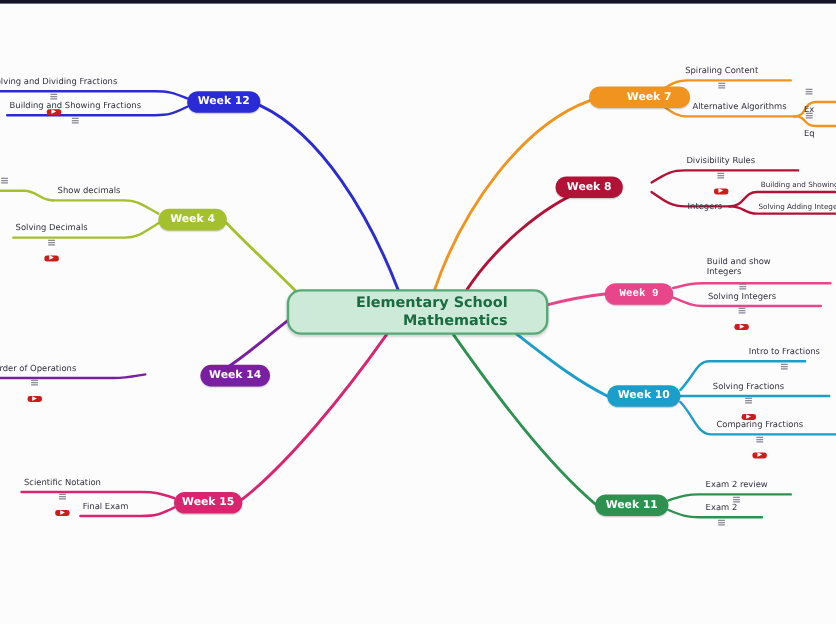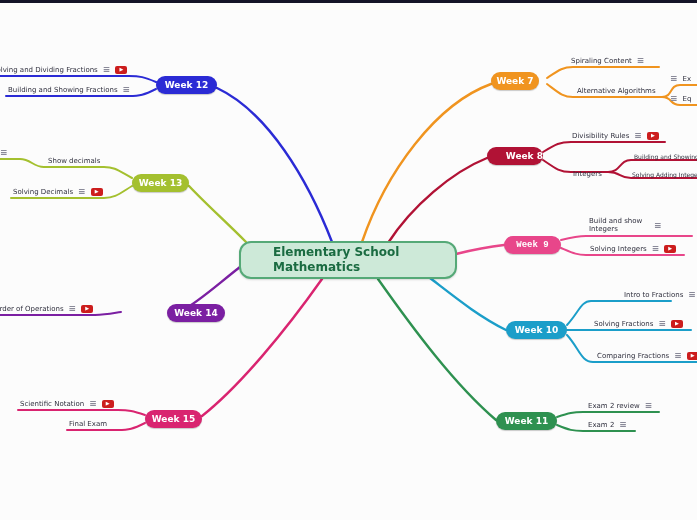--- a/index.html
+++ b/index.html
@@ -21,35 +21,35 @@
 
   .center-node{
     position:absolute;left:239px;top:241px;width:218px;height:38px;
     background:var(--center-fill);border:2px solid var(--center-border);
     border-radius:12px;box-sizing:border-box;
     display:flex;align-items:center;justify-content:center;
     box-shadow:0 1px 2px rgba(0,0,0,.15);
     cursor:pointer;
   }
   .center-node .title{
-    width:150px;text-align:left;font-weight:bold;font-size:12px;line-height:1.25;
+    width:150px;text-align:right;font-weight:bold;font-size:12px;line-height:1.25;
     color:var(--center-text);
   }
   .wk{
     position:absolute;height:18px;line-height:18px;border-radius:10px;
     color:#fff;font-weight:bold;font-size:9px;text-align:center;
     box-shadow:0 1px 1px rgba(0,0,0,.2);cursor:pointer;white-space:nowrap;
   }
   .bg-w7{background:var(--w7);} .bg-w8{background:var(--w8);} .bg-w9{background:var(--w9);}
   .bg-w10{background:var(--w10);} .bg-w11{background:var(--w11);} .bg-w12{background:var(--w12);}
   .bg-w13{background:var(--w13);} .bg-w14{background:var(--w14);} .bg-w15{background:var(--w15);}
 
   .leaf{
     position:absolute;display:flex;align-items:center;gap:5px;
-    white-space:nowrap;height:11px;cursor:pointer;
+    white-space:nowrap;height:11px;cursor:pointer;flex-direction:column;
   }
   .leaf .lbl{font-size:7px;color:var(--leaf-text);}
   .leaf.sm .lbl{font-size:6px;}
   .leaf.wrap{height:22px;}
   .leaf.wrap .lbl{white-space:normal;width:60px;line-height:1.2;}
   .ic-list{
     font-size:9px;line-height:9px;color:var(--icon-gray);font-weight:bold;
     cursor:pointer;
   }
   .ic-yt{
@@ -106,27 +106,27 @@
     <path class="leaf-edge st-w14" d="M 121 312 C 109 314 105 315 95 315 L 0 315"></path>
 
     <path class="leaf-edge st-w15" d="M 145 415 C 133 411 129 410 118 410 L 18 410"></path>
     <path class="leaf-edge st-w15" d="M 145 423 C 133 429 129 430 118 430 L 67 430"></path>
   </svg>
 
   <div class="center-node">
     <div class="title">Elementary School Mathematics</div>
   </div>
 
-  <div class="wk bg-w7" style="left:491px;top:72px;width:48px;">Week 7</div>
-  <div class="wk bg-w8" style="left:487px;top:147px;width:56px;text-align:right;">Week 8</div>
+  <div class="wk bg-w7" style="left:491px;top:72px;width:68px;padding-left:16px;">Week 7</div>
+  <div class="wk bg-w8" style="left:463px;top:147px;width:56px;">Week 8</div>
   <div class="wk bg-w9" style="left:504px;top:236px;width:57px;font-family:Liberation Mono, monospace;">Week 9</div>
   <div class="wk bg-w10" style="left:506px;top:321px;width:61px;">Week 10</div>
   <div class="wk bg-w11" style="left:496px;top:412px;width:61px;">Week 11</div>
   <div class="wk bg-w12" style="left:156px;top:76px;width:61px;">Week 12</div>
-  <div class="wk bg-w13" style="left:132px;top:174px;width:57px;">Week 13</div>
+  <div class="wk bg-w13" style="left:132px;top:174px;width:57px;">Week 4</div>
   <div class="wk bg-w14" style="left:121px;top:304px;width:58px;margin-left:46px;">Week 14</div>
   <div class="wk bg-w15" style="left:145px;top:410px;width:57px;">Week 15</div>
 
   <div class="leaf" style="left:571px;top:55px;">
     <span class="lbl">Spiraling Content</span>
     <span class="ic-list">≡</span>
   </div>
   <div class="leaf" style="left:577px;top:85px;">
     <span class="lbl">Alternative Algorithms</span>
   </div>

